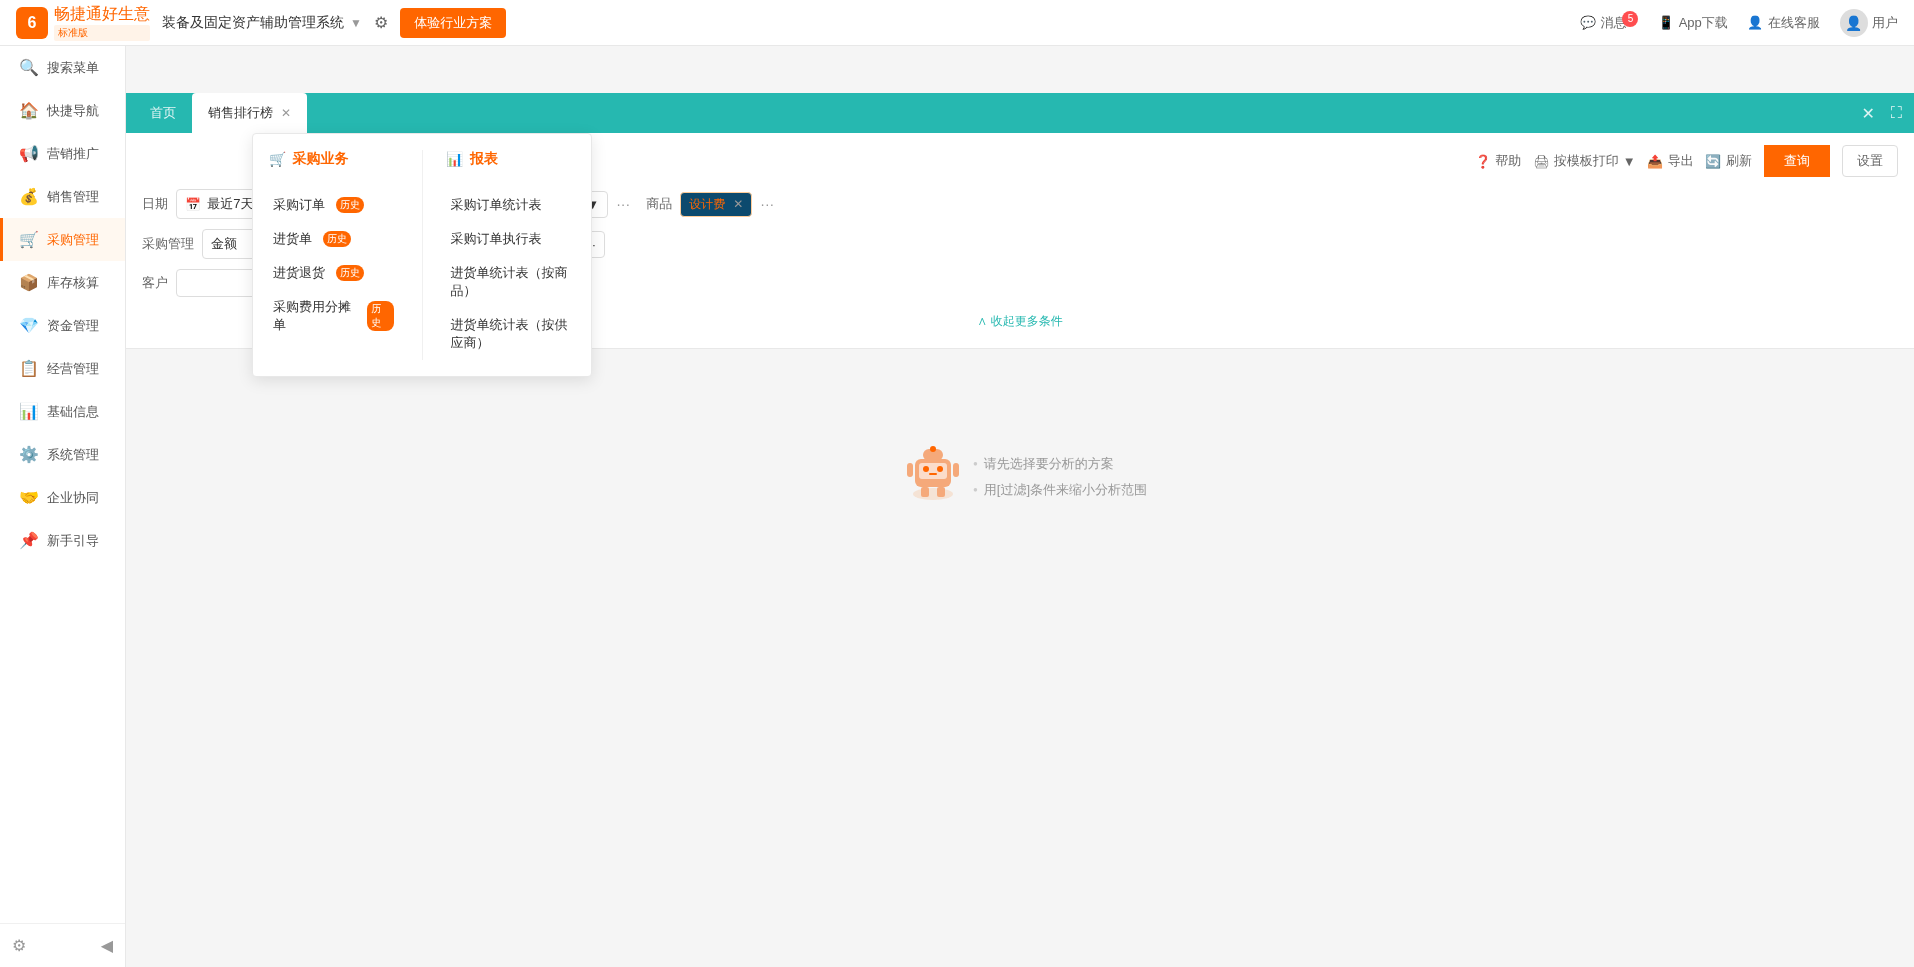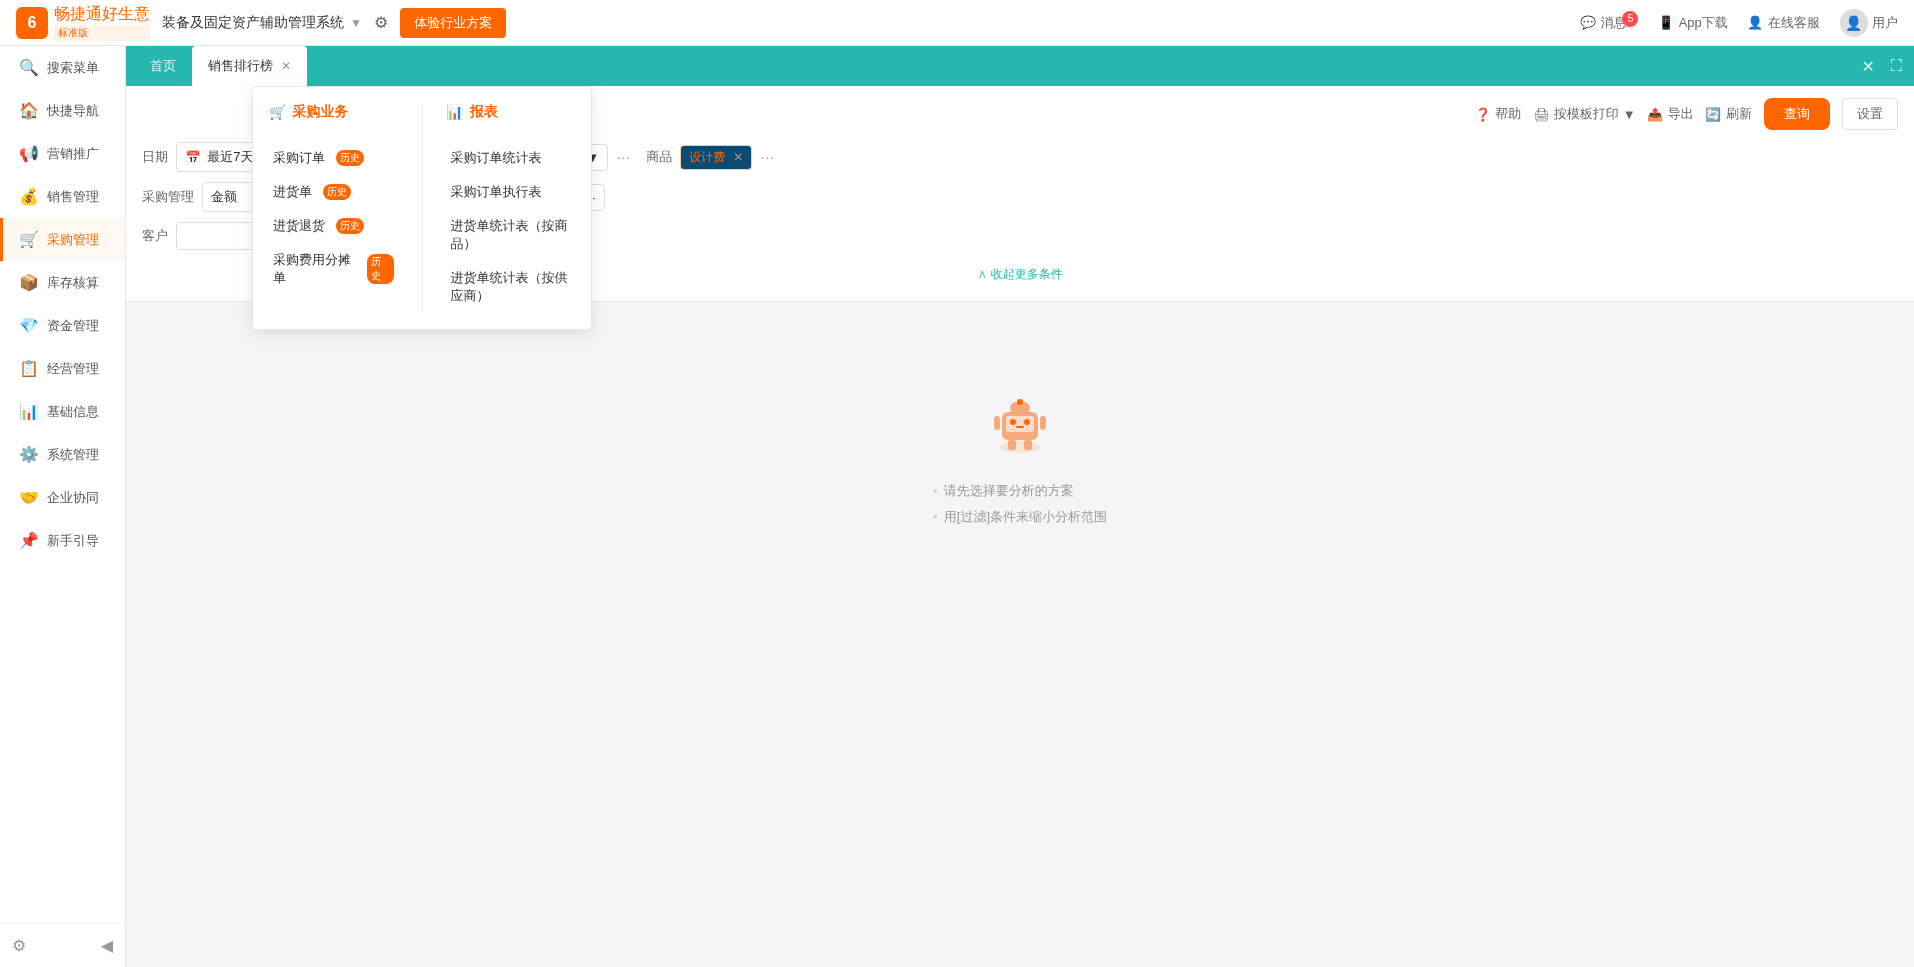--- a/index.html
+++ b/index.html
@@ -126,20 +126,21 @@
       border-top: 1px solid #f0f0f0;
     }
 
     
     .content-area {
       flex: 1;
       display: flex;
       flex-direction: column;
       overflow: hidden;
       position: relative;
+      margin-top: 47px;
     }
 
     
     .tab-bar {
       background: #26b8b0;
       display: flex;
       align-items: center;
       height: 40px;
       padding: 0 8px;
     }
@@ -206,21 +207,21 @@
       font-size: 13px;
       cursor: pointer;
       background: none;
       border: none;
     }
     .query-btn {
       background: #f60;
       color: #fff;
       border: none;
       padding: 7px 20px;
-      border-radius: 8px;
+      border-radius: 0;
       cursor: pointer;
       font-size: 13px;
     }
     .settings-btn {
       border: 1px solid #ddd;
       background: #fff;
       color: #666;
       padding: 6px 14px;
       border-radius: 4px;
       cursor: pointer;
@@ -282,21 +283,21 @@
       text-align: center;
       padding: 6px 0;
       color: #26b8b0;
       font-size: 12px;
       cursor: pointer;
     }
 
     
     .empty-state {
       display: flex;
-      flex-direction: column;
+      flex-direction: row;
       align-items: center;
       justify-content: center;
       padding: 80px 0;
       text-align: right;
     }
     .empty-icon {
       width: 80px; height: 80px;
       margin-bottom: 16px;
     }
     .empty-tips { color: #999; font-size: 13px; line-height: 2; }

